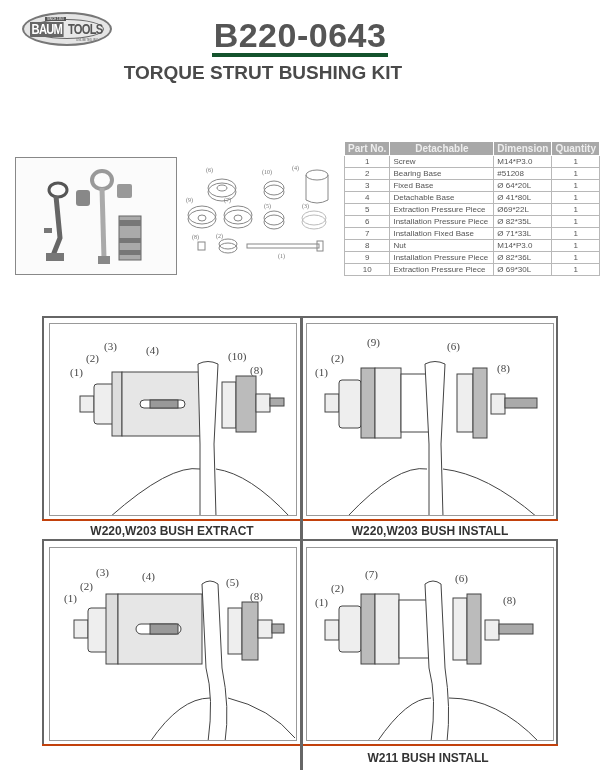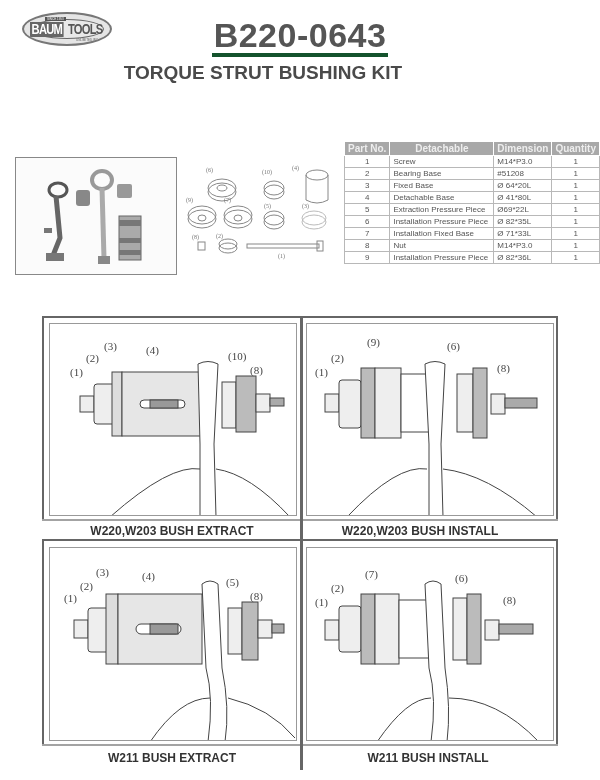--- a/index.html
+++ b/index.html
@@ -20,21 +20,21 @@
   .photo{left:15px;top:157px;width:160px;height:116px;border:1px solid #888;background:#fbfbfb;}
   .parts-drawing{left:182px;top:160px;width:150px;height:100px;}
   
   table.parts{position:absolute;left:344px;top:141px;border-collapse:collapse;font-size:8px;color:#555;}
   table.parts th{background:#a8a8a8;color:#eee;font-weight:bold;font-size:10px;padding:1px 3px;border:1px solid #fff;height:11px;}
   table.parts td{border:1px solid #b8b8b8;padding:0 3px;height:11px;line-height:11px;white-space:nowrap;}
   table.parts td.c{text-align:center;}
   
   .frame{left:42px;top:316px;width:516px;height:454px;border:2px solid #666;box-sizing:border-box;}
   .vdiv{left:300px;top:316px;width:3px;height:454px;background:#666;}
-  .hband{left:42px;width:516px;height:22px;border-top:2px solid #a3a3a3;border-bottom:2px solid #666;box-sizing:border-box;background:#fff;}
+  .hband{left:42px;width:516px;height:22px;border-top:2px solid #c2410c;border-bottom:2px solid #666;box-sizing:border-box;background:#fff;}
   .caption{position:absolute;font-weight:bold;font-size:12px;color:#333;text-align:center;width:256px;top:3px;}
   .panel{border:1px solid #999;box-sizing:border-box;background:#fff;overflow:hidden;}
   .lbl{position:absolute;font-family:"Liberation Serif",serif;font-size:11px;color:#444;}
 </style>
 </head>
 <body>
 
 <div class="abs logo">
   <div class="logo-inner"></div>
   <span class="logo-since">SINCE 1953</span>
@@ -166,20 +166,26 @@
         <td>Nut</td>
         <td>M14*P3.0</td>
         <td class="c">1</td>
       </tr>
     <tr>
         <td class="c">9</td>
         <td>Installation Pressure Piece</td>
         <td>Ø 82*36L</td>
         <td class="c">1</td>
       </tr>
+    <tr>
+        <td class="c">10</td>
+        <td>Extraction Pressure Piece</td>
+        <td>Ø 69*30L</td>
+        <td class="c">1</td>
+      </tr>
   </tbody>
 </table>
 
 <div class="abs frame"></div>
 
 <div class="abs panel" style="left:49px;top:323px;width:248px;height:193px;">
   <svg width="248" height="193" viewBox="0 0 248 193">
     <g stroke="#444" stroke-width="1" fill="#eee">
       <rect x="30" y="72" width="14" height="16"></rect>
       <rect x="44" y="60" width="22" height="40" rx="3"></rect>
@@ -225,21 +231,21 @@
       <text x="24" y="38">(2)</text>
       <text x="60" y="22">(9)</text>
       <text x="140" y="26">(6)</text>
       <text x="190" y="48">(8)</text>
     </g>
   </svg>
 </div>
 
 <div class="abs hband" style="top:519px;">
   <span class="caption" style="left:2px;">W220,W203 BUSH EXTRACT</span>
-  <span class="caption" style="left:250px;">W220,W203 BUSH INSTALL</span>
+  <span class="caption" style="left:260px;">W220,W203 BUSH INSTALL</span>
 </div>
 
 <div class="abs panel" style="left:49px;top:547px;width:248px;height:194px;">
   <svg width="248" height="194" viewBox="0 0 248 194">
     <g stroke="#444" stroke-width="1" fill="#eee">
       <rect x="24" y="72" width="14" height="18"></rect>
       <rect x="38" y="60" width="22" height="44" rx="3"></rect>
       <rect x="56" y="46" width="12" height="70" fill="#ddd"></rect>
       <rect x="68" y="46" width="84" height="70" fill="#e6e6e6"></rect>
       <rect x="86" y="76" width="45" height="10" rx="5" fill="#fff"></rect>
@@ -281,17 +287,16 @@
       <text x="8" y="58">(1)</text>
       <text x="24" y="44">(2)</text>
       <text x="58" y="30">(7)</text>
       <text x="148" y="34">(6)</text>
       <text x="196" y="56">(8)</text>
     </g>
   </svg>
 </div>
 
 <div class="abs hband" style="top:744px;height:26px;border-bottom:none;">
-  <span class="caption" style="left:2px;top:5px;">W211 BUSH EXTRACT</span>
   <span class="caption" style="left:258px;top:5px;">W211 BUSH INSTALL</span>
 </div>
 
 <div class="abs vdiv"></div>
 
 </body></html>

